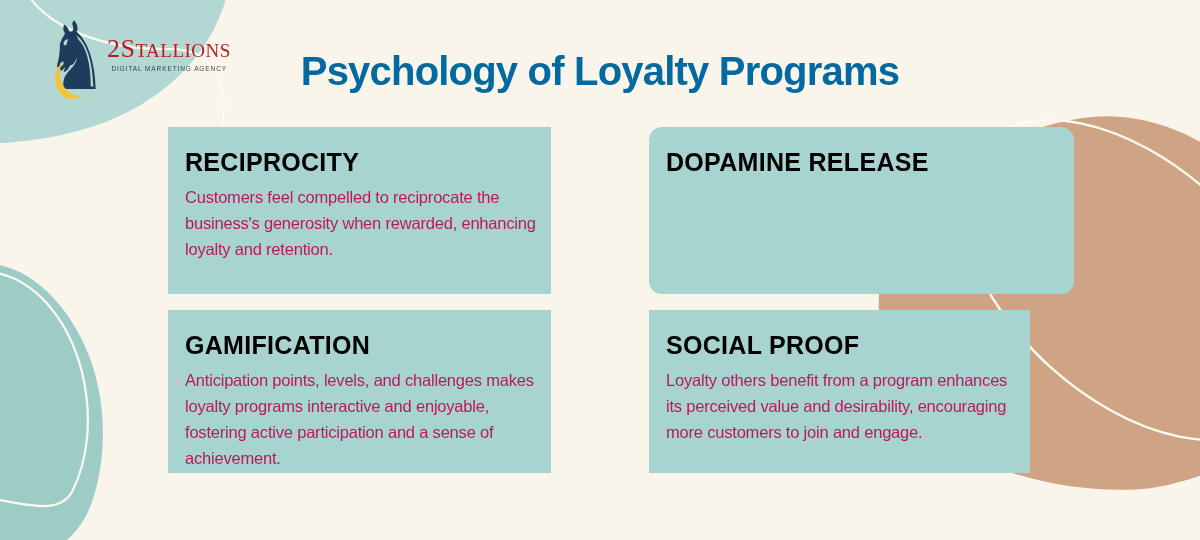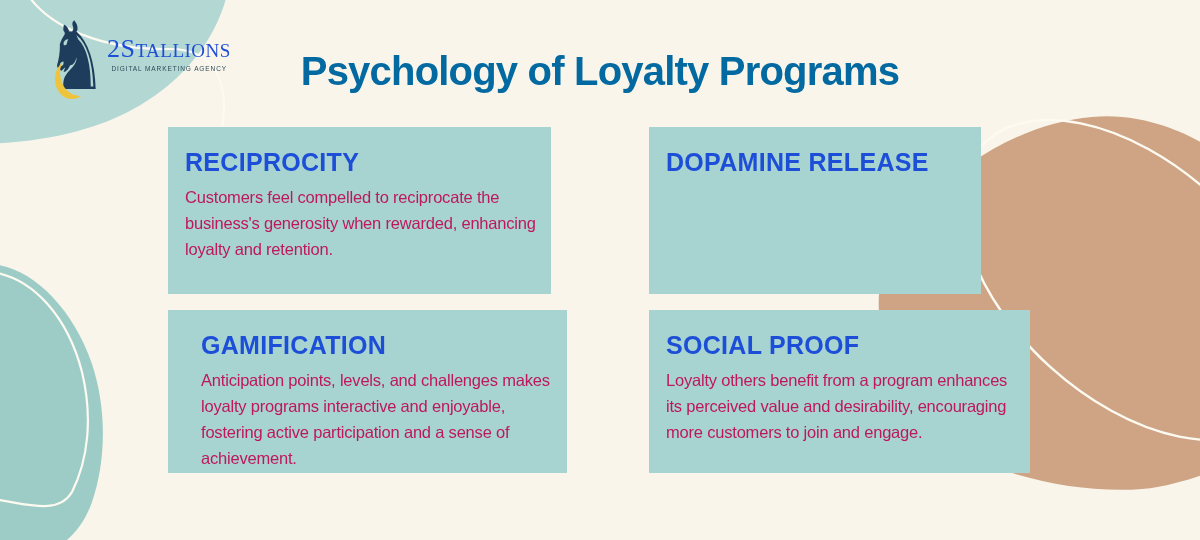--- a/index.html
+++ b/index.html
@@ -18,21 +18,21 @@
     font-size:94px; line-height:1; color:#1e3c5c;
     transform:scaleX(.72); transform-origin:left top;
   }
   .crescent {
     position:absolute; left:60px; top:50px; width:40px; height:46px;
     border-radius:50%;
     box-shadow:-8px 6px 0 -3px #efc43a;
   }
   .brand-text { position:absolute; left:107px; top:34px; width:120px; }
   .wordmark {
-    font-family:"Liberation Serif", serif; color:#1d4ed8;
+    font-family:"Liberation Serif", serif; color:#b91c1c;
     white-space:nowrap; letter-spacing:.5px;
   }
   .wordmark .big  { font-size:26px; }
   .wordmark .rest { font-size:19px; }
   .tagline {
     margin-top:1px; text-align:right;
     font-size:6.5px; letter-spacing:.9px; color:#2c4a59;
     white-space:nowrap;
   }
 
@@ -40,26 +40,26 @@
   .title {
     position:absolute; left:0; right:0; top:49px; margin:0;
     text-align:center;
     font-size:40px; font-weight:bold; letter-spacing:-.8px;
     color:#0369a1;
   }
 
   
   .card { position:absolute; background:#a7d3d0; }
   .card-1 { left:168px; top:127px; width:383px; height:167px; }
-  .card-2 { left:649px; top:127px; width:332px; height:167px; }
-  .card-3 { left:168px; top:310px; width:383px; height:163px;padding-left:16px; }
+  .card-2 { left:649px; top:127px; width:425px; height:167px;border-radius:13px; }
+  .card-3 { left:168px; top:310px; width:383px; height:163px; }
   .card-4 { left:649px; top:310px; width:381px; height:163px; }
   .card h2 {
     margin:21px 17px 7px 17px;
-    font-size:25px; letter-spacing:.3px; color:#1d4ed8;
+    font-size:25px; letter-spacing:.3px; color:#000000;
   }
   .card p {
     margin:0 8px 0 17px;
     font-size:16.5px; line-height:26px; letter-spacing:-.2px;
     color:#be185d;
   }
 </style>
 </head>
 <body>
 

